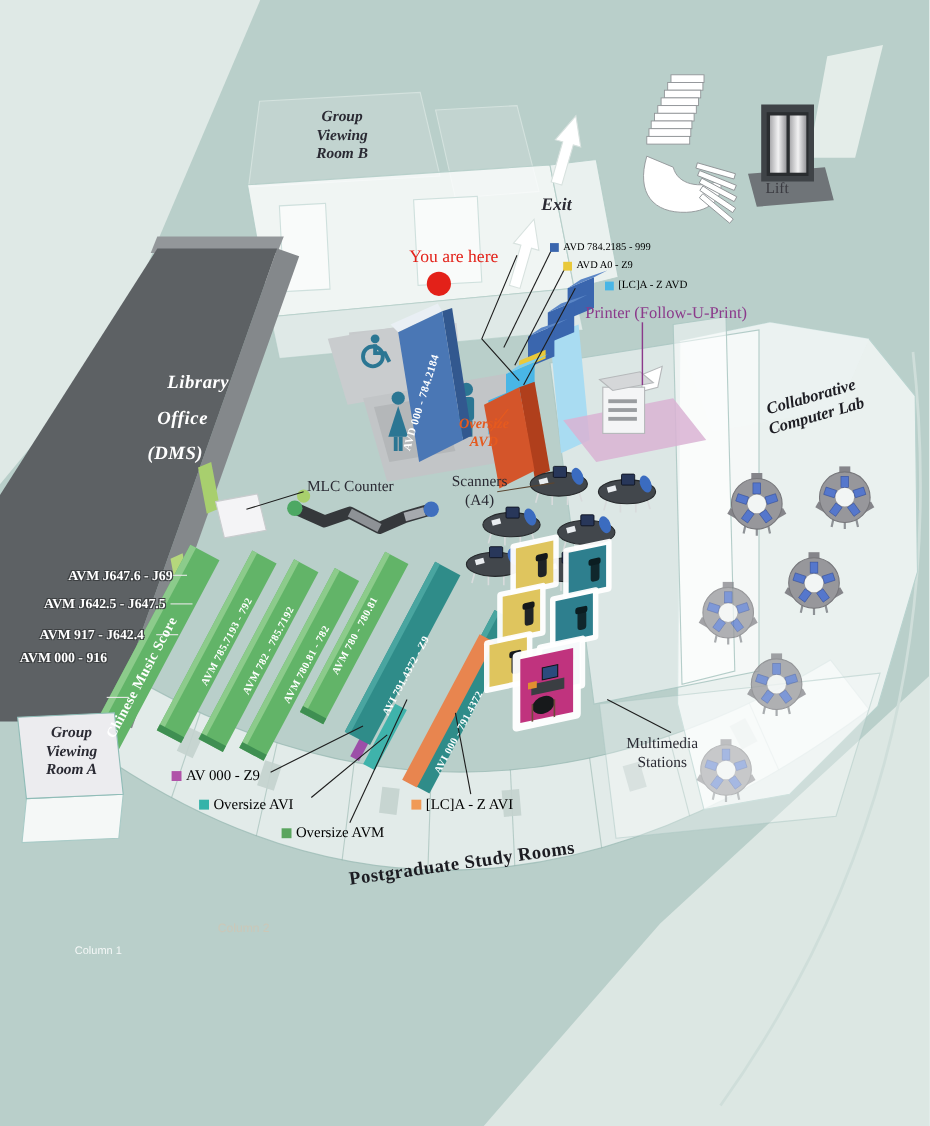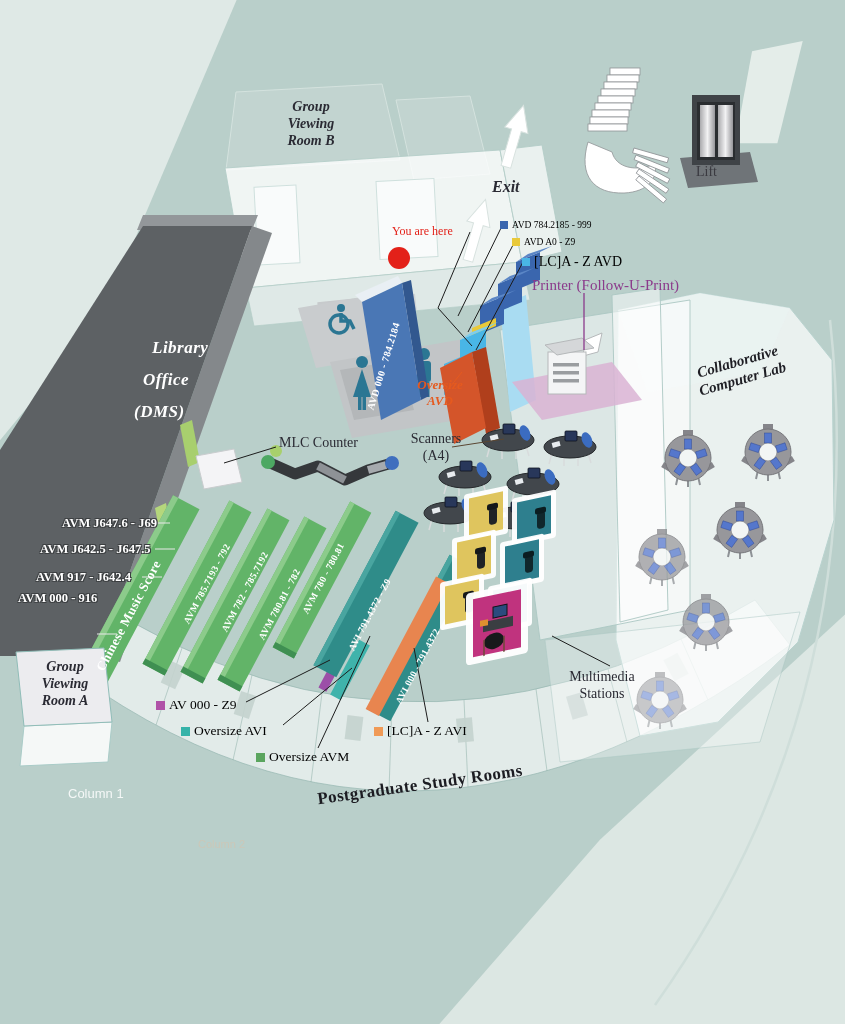--- a/index.html
+++ b/index.html
@@ -353,31 +353,31 @@
     <div>Group</div>
     <div>Viewing</div>
     <div>Room B</div>
   </div>
 
 
   <div class="lbl it" style="left:492px;top:177px;font-size:16px;">Exit</div>
 
   <div class="lbl" style="left:696px;top:163px;font-size:14px;color:#3a3a40;">Lift</div>
 
-  <div class="lbl" style="left:392px;top:224px;font-size:12px;color:#e32119;">You are here</div>
+  <div class="lbl" style="left:372px;top:224px;font-size:16px;color:#e32119;">You are here</div>
 
   <div class="legend-row" style="left:500px;top:220px;font-size:9.5px;">
     <span class="sq sq-s" style="background: rgb(58, 102, 174);"></span>
     <span>AVD 784.2185 - 999</span>
   </div>
   <div class="legend-row" style="left:512px;top:237px;font-size:9.5px;">
     <span class="sq sq-s" style="background: rgb(233, 201, 58);"></span>
     <span>AVD A0 - Z9</span>
   </div>
-  <div class="legend-row" style="left:522px;top:254px;font-size:14px;">
+  <div class="legend-row" style="left:550px;top:254px;font-size:10px;">
     <span class="sq sq-s" style="background: rgb(73, 182, 230);"></span>
     <span>[LC]A - Z AVD</span>
   </div>
 
   <div class="lbl" style="left:532px;top:276px;font-size:15px;color:#8b3a8b;">Printer (Follow-U-Print)</div>
 
   <div class="lbl it c" style="left:405px;top:377px;width:70px;font-size:13px;color:#e55a1f;">
     <div>Oversize</div>
     <div>AVD</div>
   </div>
@@ -435,15 +435,15 @@
   </div>
 
   <div class="lbl it c" style="left:22px;top:658px;width:86px;font-size:14px;">
     <div>Group</div>
     <div>Viewing</div>
     <div>Room A</div>
   </div>
 
   <div class="lbl c" style="left:300px;top:775px;width:240px;font-size:17px;font-weight:bold;color:#1c1c22;letter-spacing:.4px;transform:rotate(-8deg);">Postgraduate Study Rooms</div>
 
-  <div class="lbl sans" style="left:68px;top:786px;font-size:13px;color:rgba(255,255,255,0.85);">Column 1</div>
+  <div class="lbl sans" style="left:68px;top:859px;font-size:10px;color:rgba(255,255,255,0.85);">Column 1</div>
   <div class="lbl sans" style="left:198px;top:838px;font-size:11px;color:rgba(205,198,182,0.9);">Column 2</div>
 </div>
 
 </body></html>

